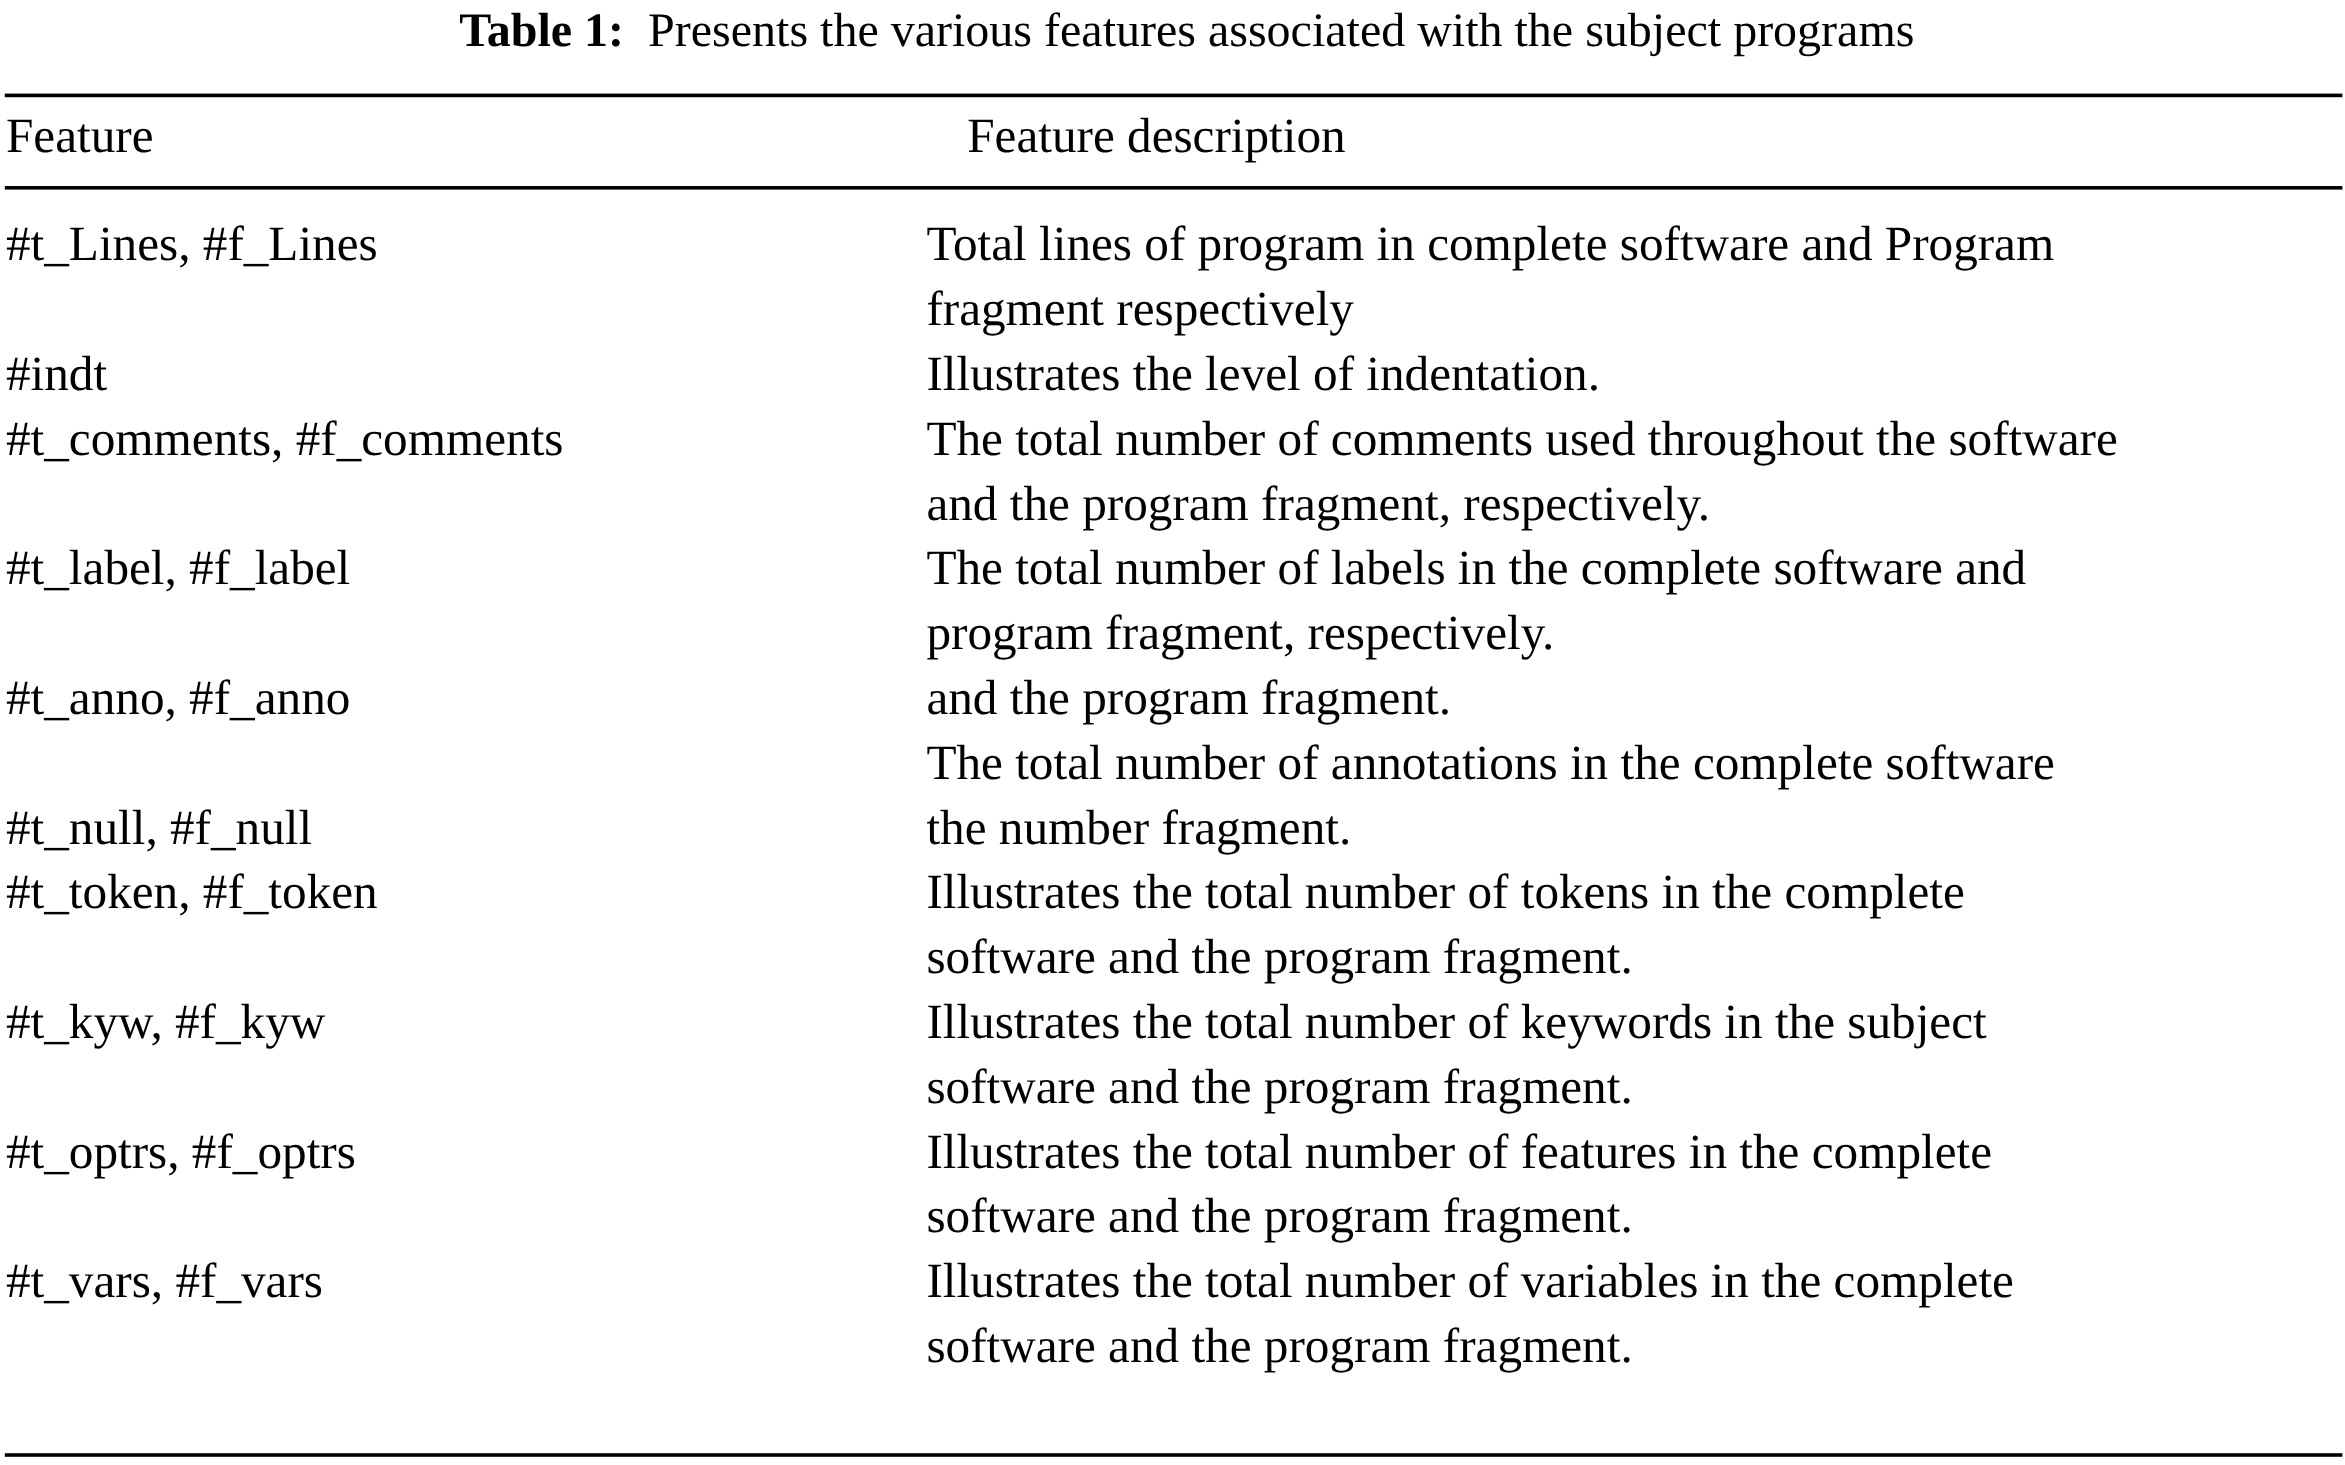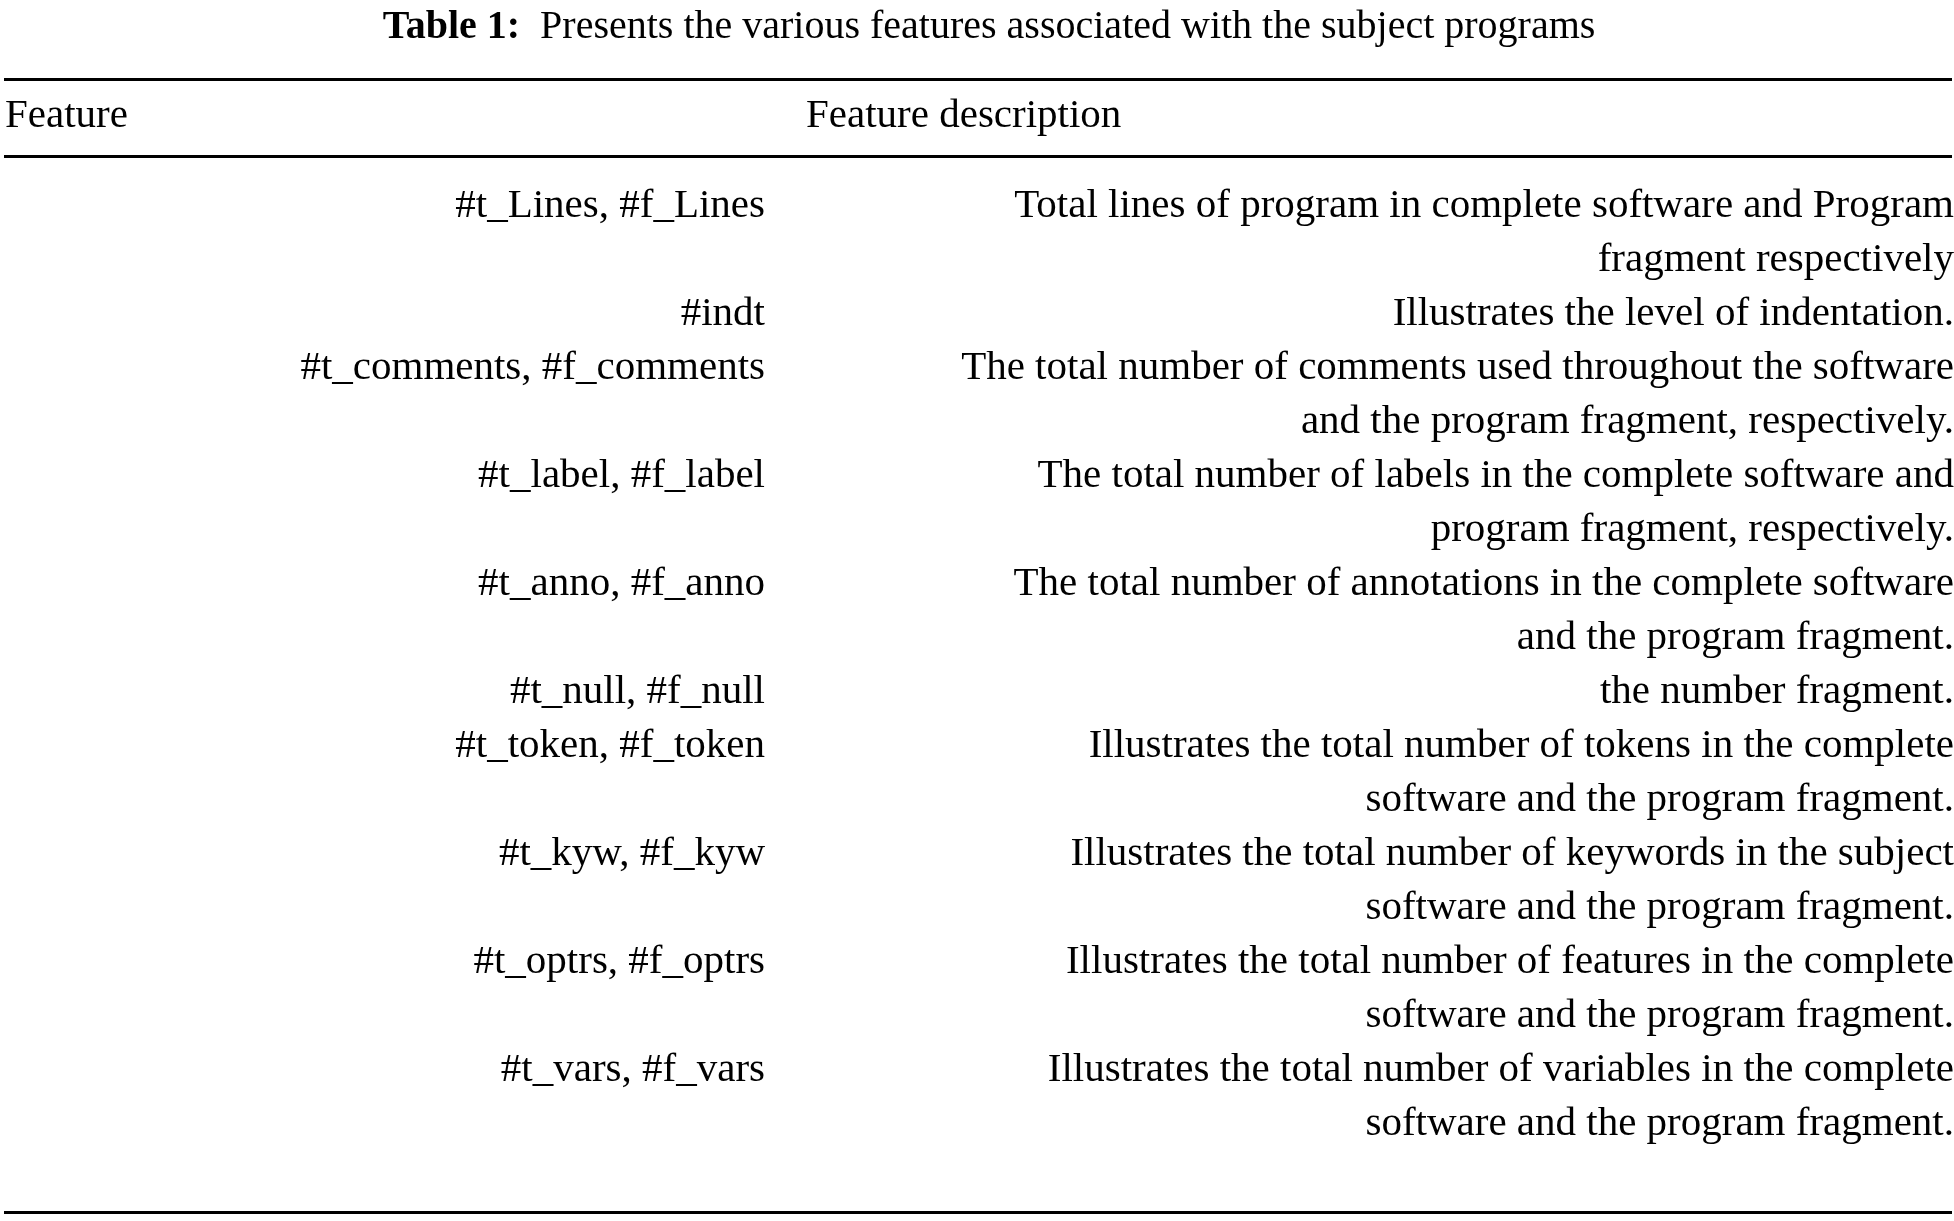--- a/index.html
+++ b/index.html
@@ -58,21 +58,20 @@
     left: 772px;
     width: 1182px;
     margin-left: 34px;
   }
 
   .body-rows {
     position: absolute;
     top: 176px;
     left: 0;
     width: 1786px;
-    text-align: right;
   }
   .row {
     position: relative;
     width: 1954px;
     font-size: 41px;
     line-height: 54px;
   }
   .row .cell-feature {
     position: absolute;
     left: 5px;
@@ -130,22 +129,22 @@
   <div class="row">
     <div class="cell-feature">#t_label, #f_label</div>
     <div class="cell-desc">
       <span>The total number of labels in the complete software and</span>
       <span>program fragment, respectively.</span>
     </div>
   </div>
   <div class="row">
     <div class="cell-feature">#t_anno, #f_anno</div>
     <div class="cell-desc">
+      <span>and the program fragment.</span>
       <span>The total number of annotations in the complete software</span>
-      <span>and the program fragment.</span>
     </div>
   </div>
   <div class="row">
     <div class="cell-feature">#t_null, #f_null</div>
     <div class="cell-desc">
       <span>the number fragment.</span>
     </div>
   </div>
   <div class="row">
     <div class="cell-feature">#t_token, #f_token</div>

